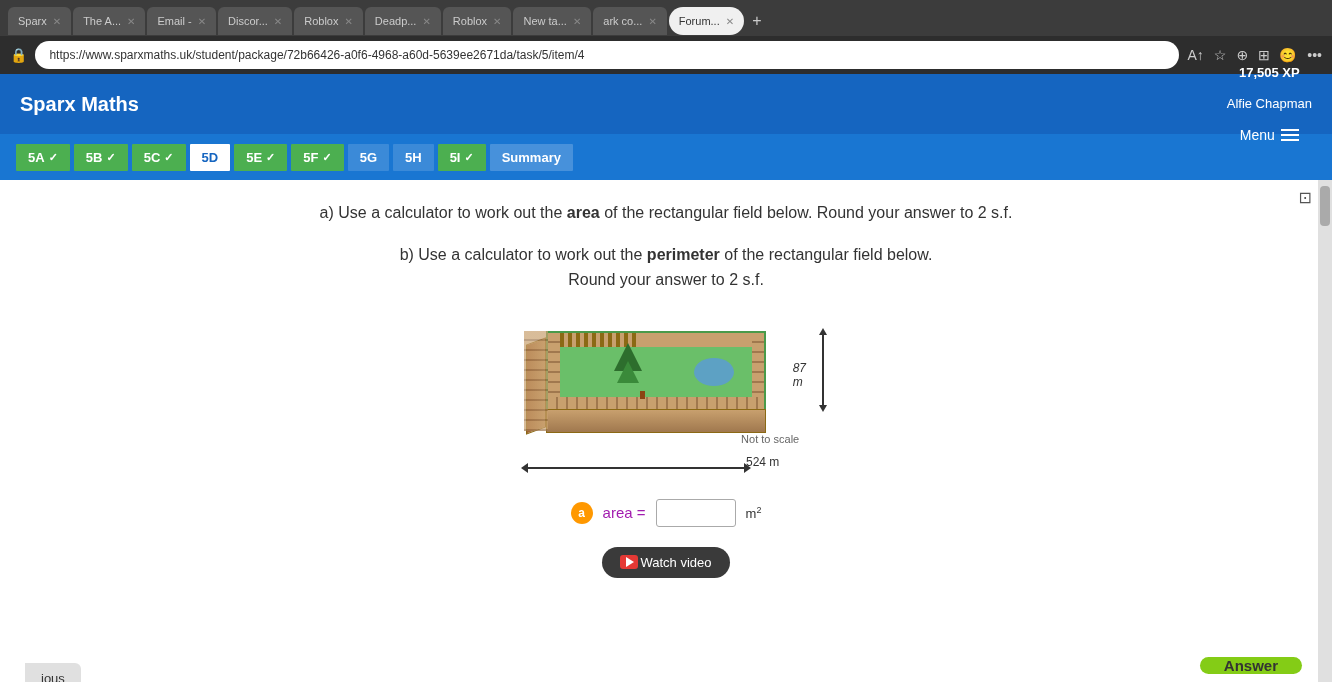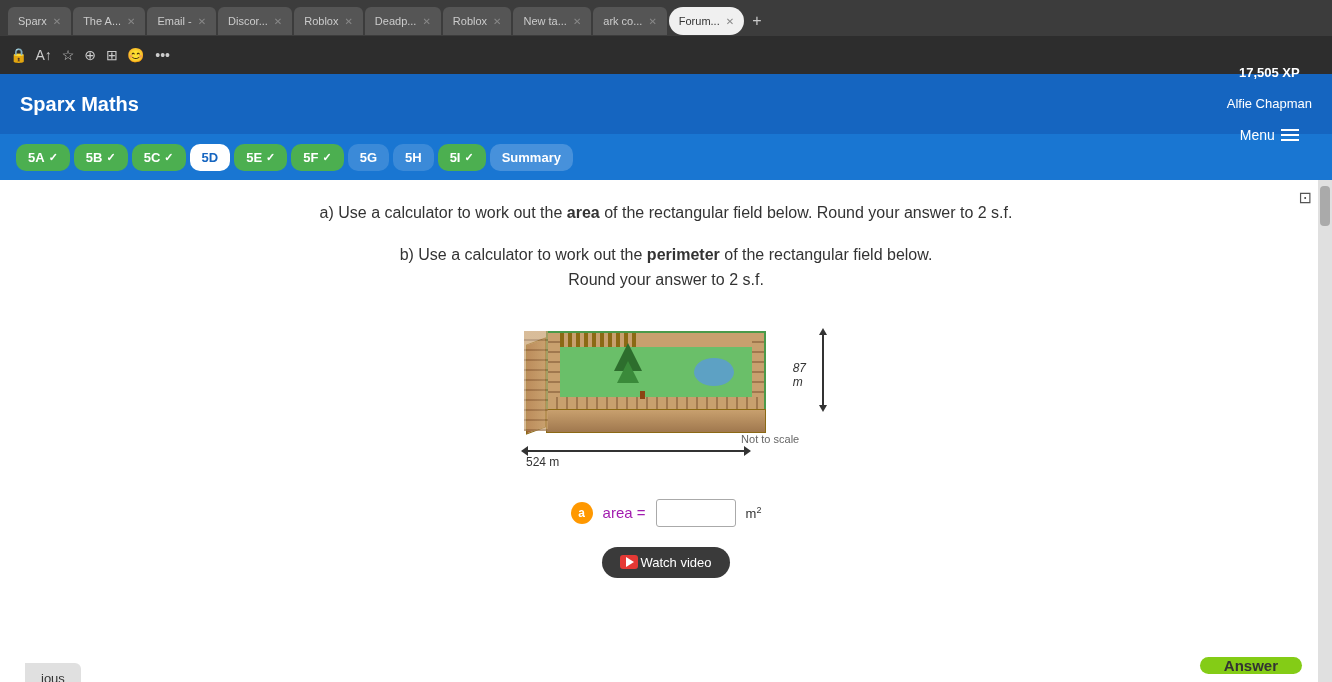--- a/index.html
+++ b/index.html
@@ -129,21 +129,21 @@
       align-items: center;
       padding: 0 16px;
       gap: 4px;
       height: 46px;
     }
     .topic-tab {
       display: flex;
       align-items: center;
       gap: 4px;
       padding: 6px 12px;
-      border-radius: 10px;
+      border-radius: 1px;
       font-size: 13px;
       font-weight: bold;
       cursor: pointer;
       color: white;
     }
     .topic-tab.completed {
       background: #4caf50;
     }
     .topic-tab.active {
       background: #fff;
@@ -360,20 +360,21 @@
       <span class="tab-close">✕</span>
     </div>
     <div class="tab active">
       <span>Forum...</span>
       <span class="tab-close">✕</span>
     </div>
     <span class="tab-plus">+</span>
   </div>
   <div class="address-bar">
     <span style="color:#ccc;font-size:14px;">🔒</span>
+    <input class="address-input" type="text" readonly="" value="https://www.sparxmaths.uk/student/package/72b66426-a0f6-4968-a60d-5639ee2671da/task/5/item/4" style="">
     <div class="browser-icons">
       <span>A↑</span>
       <span>☆</span>
       <span>⊕</span>
       <span>⊞</span>
       <span>😊</span>
       <span>•••</span>
     </div>
   </div>
 </div>
@@ -497,21 +498,21 @@
         <div style="position:absolute;left:18px;top:20px;width:24px;height:100px;background:repeating-linear-gradient(to bottom,#c8a06e 0px,#c8a06e 8px,#a0784e 8px,#a0784e 10px);opacity:0.7;"></div>
 
         <div style="position:absolute;right:2px;top:22px;">
           <div style="width:2px;height:74px;background:#333;position:relative;margin-left:10px;">
             <div style="position:absolute;top:-5px;left:-3px;border-left:4px solid transparent;border-right:4px solid transparent;border-bottom:7px solid #333;"></div>
             <div style="position:absolute;bottom:-5px;left:-3px;border-left:4px solid transparent;border-right:4px solid transparent;border-top:7px solid #333;"></div>
           </div>
           <span style="position:absolute;right:18px;top:28px;font-size:12px;color:#333;font-style:italic;">87 m</span>
         </div>
 
-        <div style="position:absolute;bottom:12px;left:20px;display:flex;flex-direction:column;align-items:flex-start;">
+        <div style="position:absolute;bottom:12px;left:20px;display:flex;flex-direction:row;align-items:flex-end;">
           <div style="width:220px;height:2px;background:#333;position:relative;">
             <div style="position:absolute;left:-5px;top:-4px;border-top:5px solid transparent;border-bottom:5px solid transparent;border-right:7px solid #333;"></div>
             <div style="position:absolute;right:-5px;top:-4px;border-top:5px solid transparent;border-bottom:5px solid transparent;border-left:7px solid #333;"></div>
           </div>
           <span style="font-size:12px;color:#333;margin-top:3px;">524 m</span>
         </div>
       </div>
 
       <span style="position:absolute;bottom:36px;left:56%;font-size:11px;color:#666;">Not to scale</span>
     </div>

